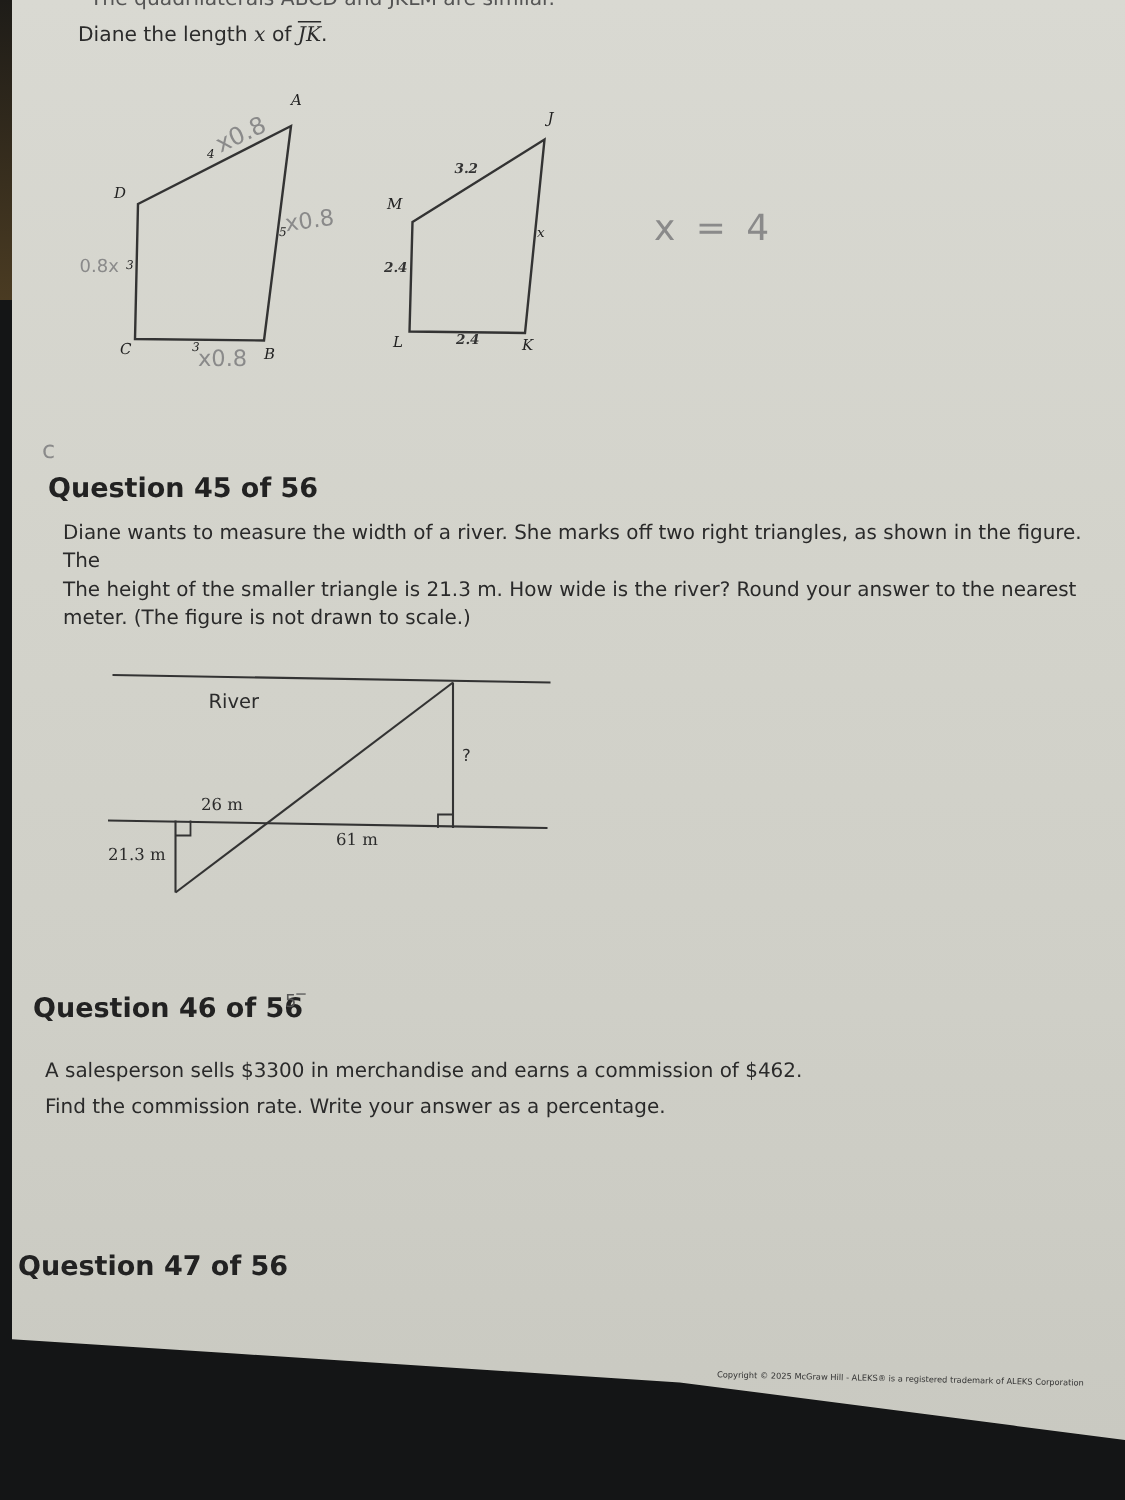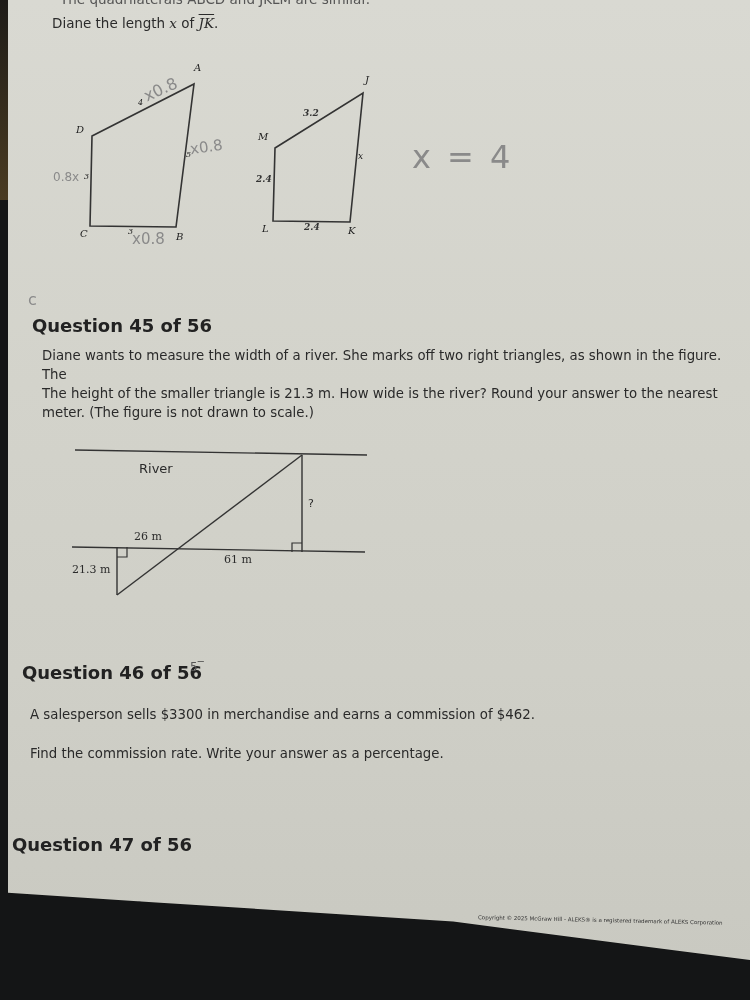--- a/index.html
+++ b/index.html
@@ -54,21 +54,21 @@
   <div class="hand" style="left:124px;top:230px;font-size:15px">x0.8</div>
 
   <div class="lbl" style="left:357px;top:74px">J</div>
   <div class="lbl" style="left:250px;top:131px">M</div>
   <div class="lbl" style="left:254px;top:223px">L</div>
   <div class="lbl" style="left:340px;top:225px">K</div>
   <div class="lbl-b" style="left:295px;top:108px">3.2</div>
   <div class="lbl" style="left:350px;top:151px;font-size:9px">x</div>
   <div class="lbl-b" style="left:248px;top:174px">2.4</div>
   <div class="lbl-b" style="left:296px;top:222px">2.4</div>
-  <div class="hand" style="left:404px;top:138px;font-size:32px;letter-spacing:3px">x = 4</div>
+  <div class="hand" style="left:428px;top:138px;font-size:24px;letter-spacing:3px">x = 4</div>
 
   <div class="hand" style="left:20px;top:290px;font-size:16px">c</div>
   <div class="q-head" style="left:24px;top:315px">Question 45 of 56</div>
   <div class="para" style="left:34px;top:346px">
     <div>Diane wants to measure the width of a river. She marks off two right triangles, as shown in the figure. The</div>
     <div>The height of the smaller triangle is 21.3 m. How wide is the river? Round your answer to the nearest</div>
     <div>meter. (The figure is not drawn to scale.)</div>
   </div>
 
   <svg width="750" height="200" style="left:-8px;top:440px">
@@ -83,21 +83,21 @@
   <div class="txt" style="left:131px;top:461px;font-size:13px">River</div>
   <div class="txt math" style="left:126px;top:530px;font-size:11px">26 m</div>
   <div class="txt math" style="left:216px;top:553px;font-size:11px">61 m</div>
   <div class="txt math" style="left:64px;top:563px;font-size:11px">21.3 m</div>
   <div class="txt" style="left:300px;top:497px;font-size:11px">?</div>
 
   <div class="q-head" style="left:14px;top:662px">Question 46 of 56</div>
   <div class="hand" style="left:182px;top:660px;font-size:12px;color:#555">5‾</div>
   <div class="para" style="left:22px;top:705px">
     <div>A salesperson sells $3300 in merchandise and earns a commission of $462.</div>
-    <div style="margin-top:20px">Find the commission rate. Write your answer as a percentage.</div>
+    <div style="margin-top:5px">Find the commission rate. Write your answer as a percentage.</div>
   </div>
 
   <div class="q-head" style="left:4px;top:834px">Question 47 of 56</div>
 
   <div class="footer" style="left:-8px;top:899px">
     <span>rade Summer Enrichment #1</span>
     <span style="margin:0 8px;font-size:7px">|</span>
     <span style="font-weight:bold">Page 12 / 22</span>
   </div>
   <div class="footer" style="left:470px;top:917px;transform:rotate(1.3deg)">Copyright © 2025 McGraw Hill - ALEKS® is a registered trademark of ALEKS Corporation</div>

